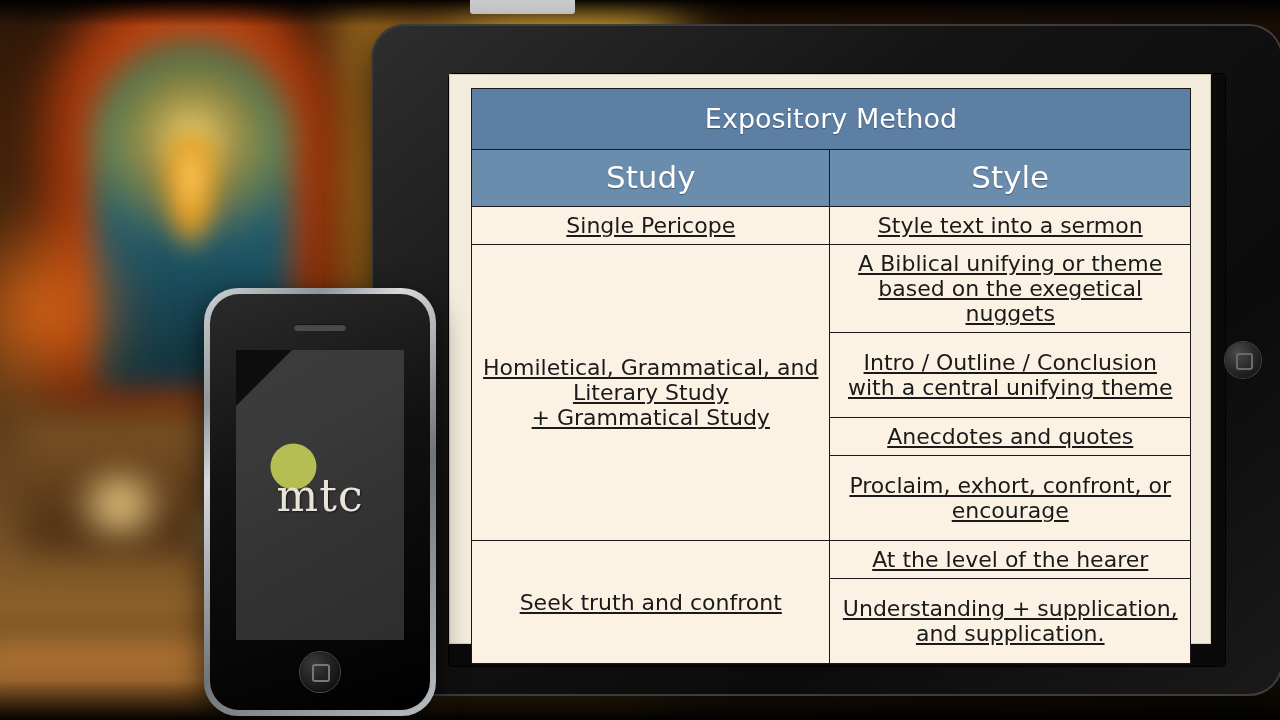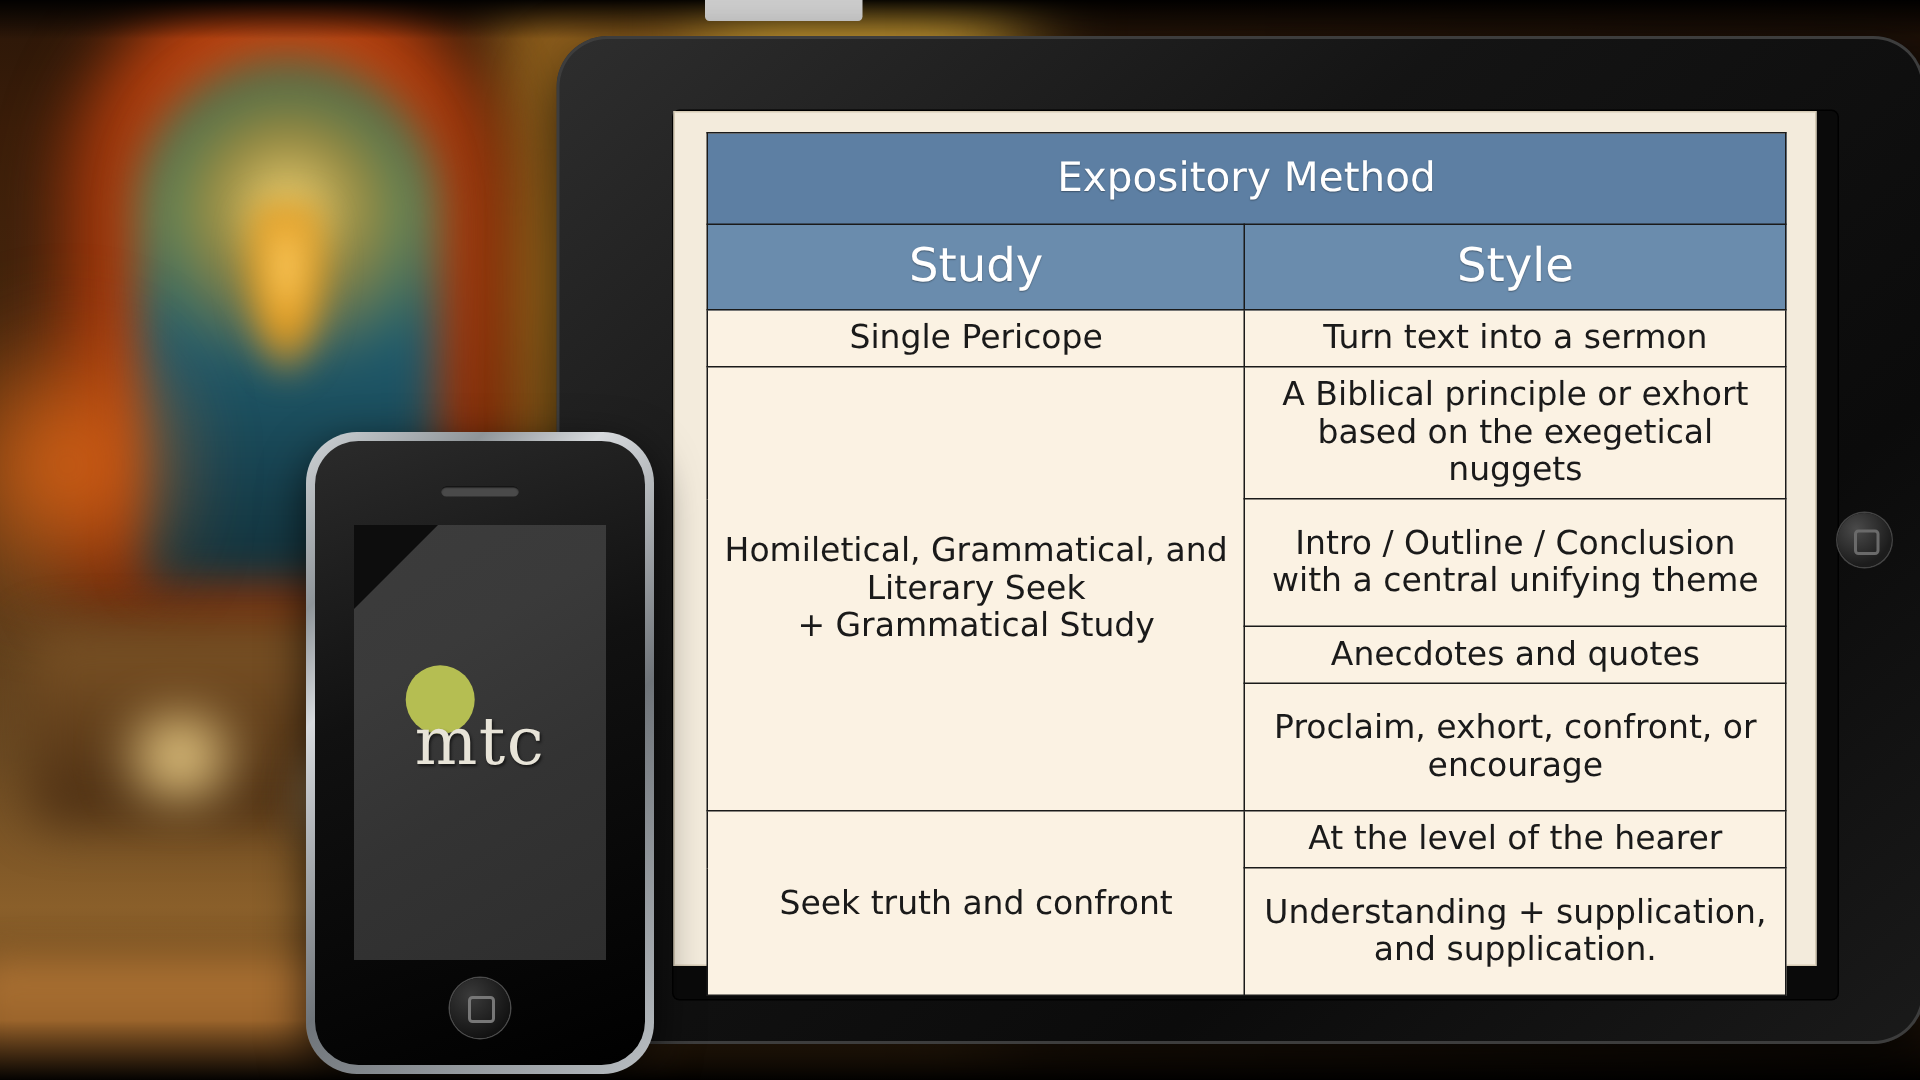--- a/index.html
+++ b/index.html
@@ -211,20 +211,21 @@
   }
   .hdr-sub {
     background: #6a8cad !important;
     color: #ffffff !important;
     font-size: 31px;
     height: 44px;
     text-shadow: 0 1px 1px rgba(0,0,0,.35);
   }
   .cell {
     font-size: 22px;
+    text-decoration: underline;
   }
   .cell-study {
     font-size: 22px;
   }
   .row-tall td { height: 72px; }
   .col-study { width: 358px; }
   .col-style { width: 360px; }
 
   
   .phone {
@@ -370,30 +371,30 @@
         <tr>
           <td class="hdr-main" colspan="2">Expository Method</td>
         </tr>
         <tr>
           <td class="hdr-sub">Study</td>
           <td class="hdr-sub">Style</td>
         </tr>
 
         <tr>
           <td class="cell cell-study">Single Pericope</td>
-          <td class="cell">Turn text into a sermon</td>
+          <td class="cell">Style text into a sermon</td>
         </tr>
 
         <tr class="row-tall">
           <td class="cell cell-study" rowspan="4">
             <div>Homiletical, Grammatical, and</div>
-            <div>Literary Seek</div>
+            <div>Literary Study</div>
             <div>+ Grammatical Study</div>
           </td>
-          <td class="cell">A Biblical principle or exhort based on the exegetical nuggets</td>
+          <td class="cell">A Biblical unifying or theme based on the exegetical nuggets</td>
         </tr>
         <tr class="row-tall">
           <td class="cell">Intro / Outline / Conclusion with a central unifying theme</td>
         </tr>
         <tr>
           <td class="cell">Anecdotes and quotes</td>
         </tr>
         <tr class="row-tall">
           <td class="cell">Proclaim, exhort, confront, or encourage</td>
         </tr>

